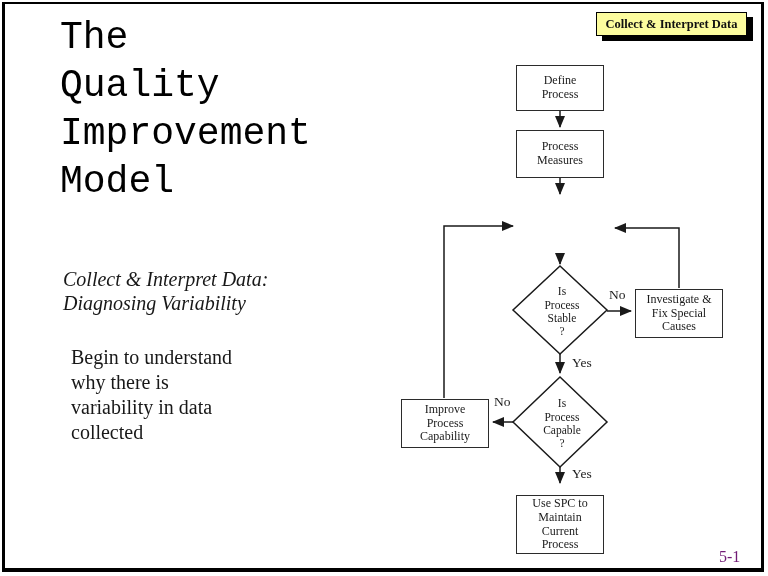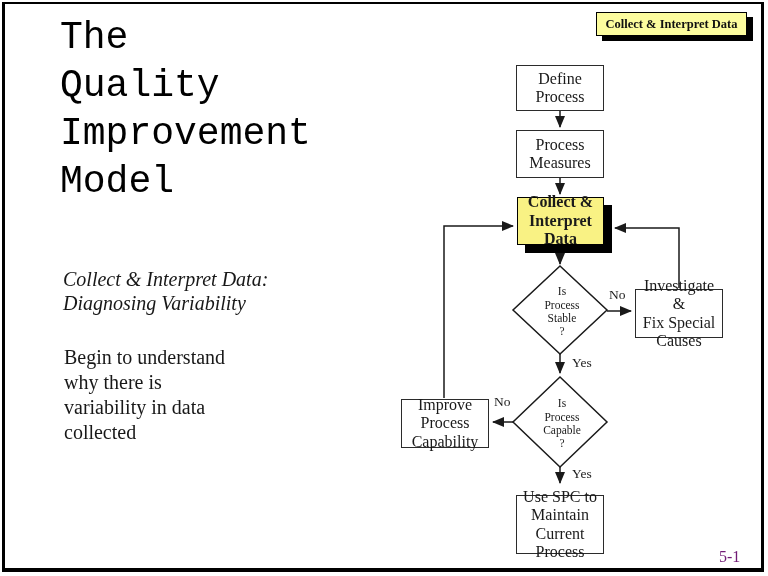--- a/index.html
+++ b/index.html
@@ -36,21 +36,21 @@
     white-space: pre-line;
   }
   .purpose {
     position: absolute;
     left: 55px; top: 341px;
     display: flex;
     font-size: 20px;
     line-height: 1.25;
     color: #181818;
   }
-  .purpose .ptext { margin-left: 4px; white-space: pre-line; }
+  .purpose .ptext { margin-left: 11px; white-space: pre-line; }
   .page-number {
     position: absolute;
     left: 714px; top: 544px;
     font-size: 16px;
     color: #701a75;
   }
   .badge {
     position: absolute;
     left: 591px; top: 8px;
     width: 151px; height: 24px;
@@ -61,21 +61,21 @@
     font-weight: bold;
     font-size: 12.5px;
     color: #111;
   }
   .flow-node {
     position: absolute;
     background: #ffffff;
     border: 1.5px solid #2b2b2b;
     display: flex; align-items: center; justify-content: center;
     text-align: center;
-    font-size: 16px;
+    font-size: 12px;
     line-height: 1.15;
     white-space: pre-line;
     color: #1a1a1a;
   }
   .node-define      { left: 511px; top: 61px;  width: 88px; height: 46px; }
   .node-select      { left: 511px; top: 126px; width: 88px; height: 48px; }
   .node-collect     {
     left: 512px; top: 193px; width: 87px; height: 48px;
     background: #f9f284;
     border-color: #000;
@@ -163,23 +163,20 @@
       <line x1="508" y1="418" x2="488" y2="418" marker-end="url(#ah)"></line>
 
       <line x1="555" y1="463" x2="555" y2="479" marker-end="url(#ah)"></line>
     </g>
   </svg>
 
   <div class="flow-node node-define">Define
 Process</div>
   <div class="flow-node node-select">Process
 Measures</div>
-  <div class="flow-node node-collect" style="background: rgb(249, 242, 132);">Collect &amp;
-Interpret
-Data</div>
   <div class="flow-node node-investigate">Investigate &amp;
 Fix Special
 Causes</div>
   <div class="flow-node node-improve">Improve
 Process
 Capability</div>
   <div class="flow-node node-spc">Use SPC to
 Maintain
 Current
 Process</div>

